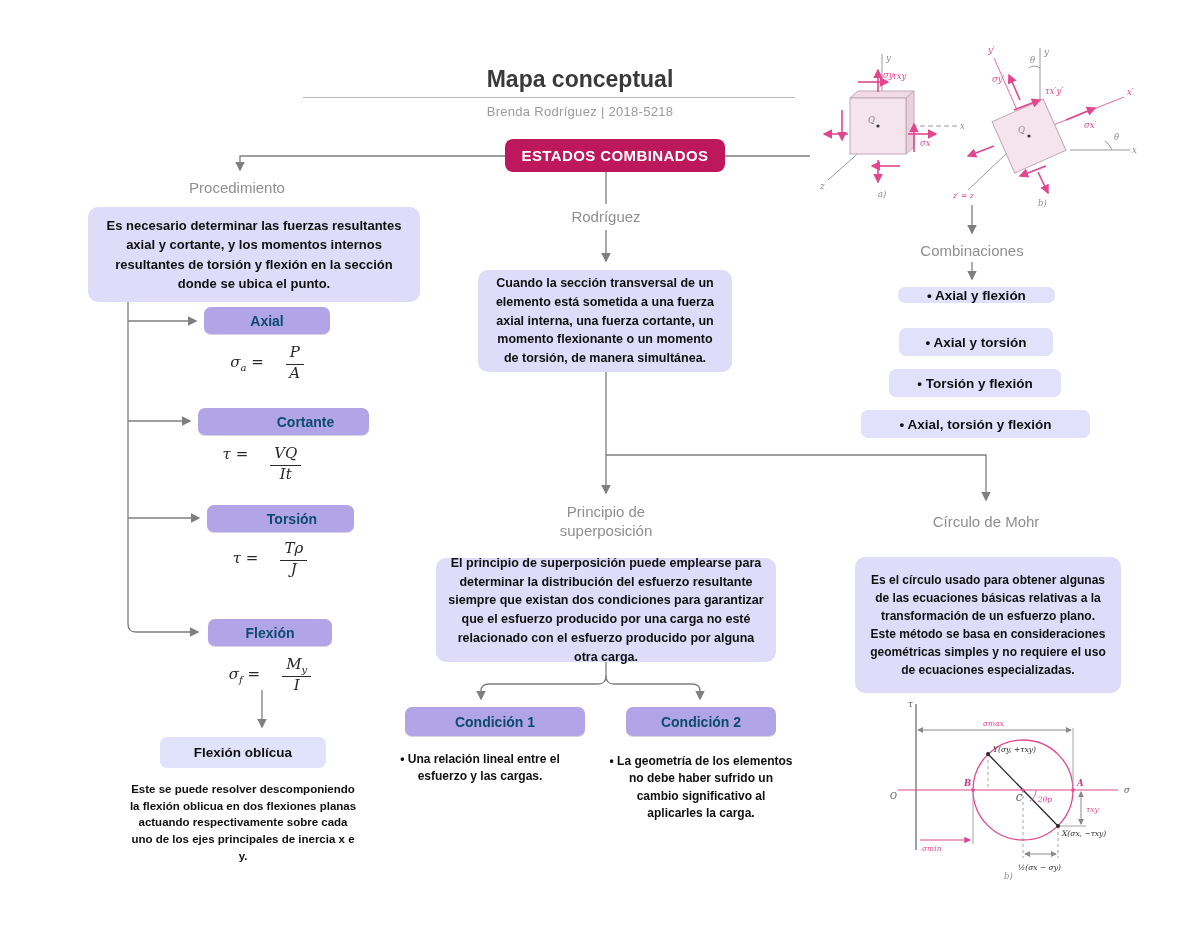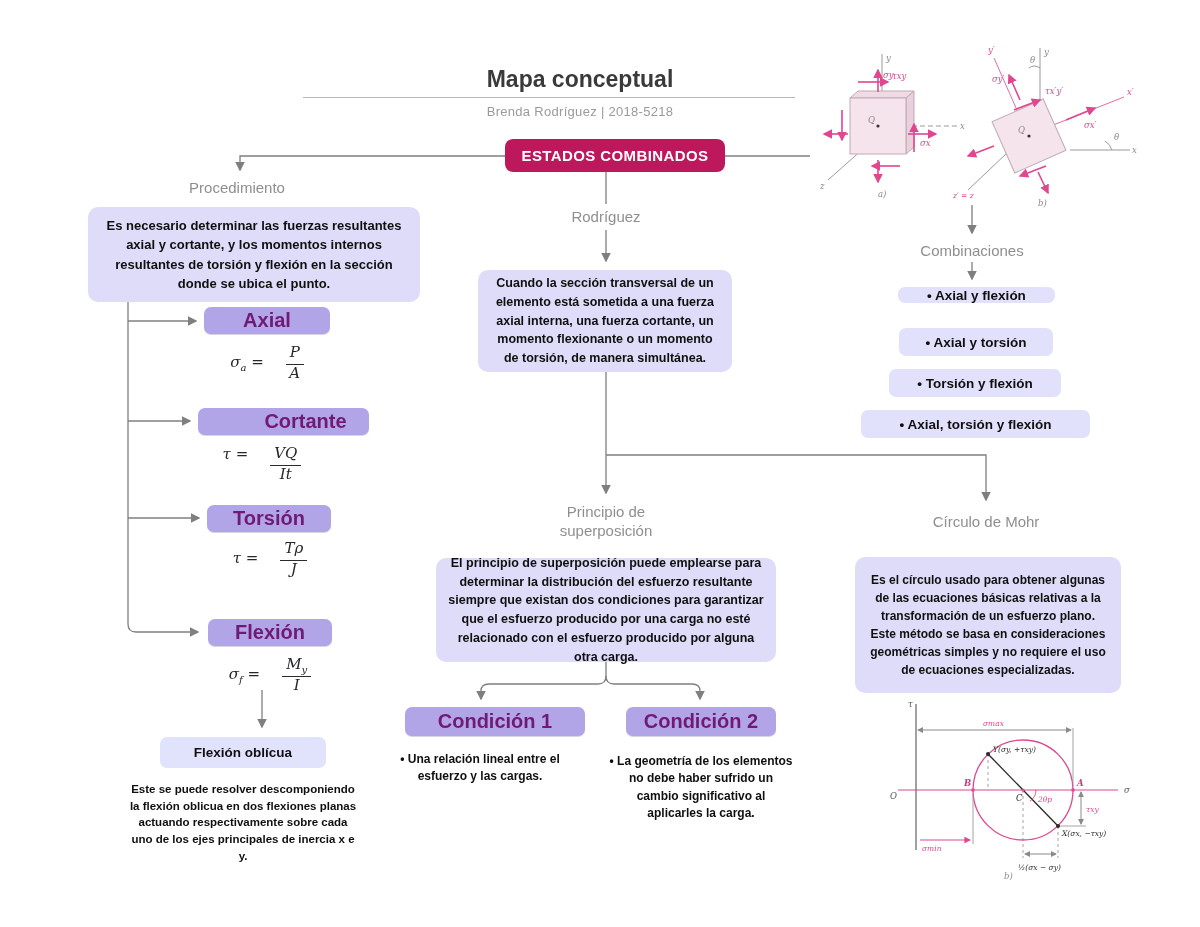--- a/index.html
+++ b/index.html
@@ -7,21 +7,21 @@
           font-family:"Liberation Sans", sans-serif;}
   .abs{position:absolute;}
   .center{text-align:center;}
   
   .title{font-size:23px;font-weight:bold;color:#3a3a3a;}
   .hrline{height:1px;background:#b9b9b9;}
   .byline{font-size:13px;color:#9a9a9a;letter-spacing:.3px;}
   
   .root-node{background:#be185d;border-radius:8px;color:#ffffff;font-weight:bold;
              font-size:15px;letter-spacing:.4px;display:flex;align-items:center;justify-content:center;}
-  .purple-node{background:#b1a5e7;border-radius:7px;color:#701a75;font-weight:bold;font-size:20px;
+  .purple-node{background:#b1a5e7;border-radius:7px;color:#0c4a6e;font-weight:bold;font-size:14px;
                display:flex;align-items:center;justify-content:center;box-shadow:0 1px 0 rgba(90,80,140,.25);}
   .panel{background:#dedcf8;border-radius:10px;color:#101010;font-weight:bold;font-size:12.5px;
          line-height:1.5;display:flex;align-items:center;justify-content:center;padding:10px 12px;box-sizing:border-box;}
   .pill{background:#e2e1fb;border-radius:7px;color:#101010;font-weight:bold;font-size:13.5px;
         display:flex;align-items:center;justify-content:center;}
   .gray-label{font-size:15px;color:#8f8f8f;line-height:1.25;}
   .plain-text{color:#101010;font-weight:bold;font-size:11.5px;line-height:1.45;}
   .cond-text{color:#101010;font-weight:bold;font-size:12px;line-height:1.45;}
   
   .formula{display:flex;gap:22px;justify-content:center;align-items:center;
@@ -85,21 +85,21 @@
 
   <div class="abs purple-node" style="left:198px;top:408px;width:127px;height:27px;padding-left:44px;">Cortante</div>
   <div class="abs formula top-align" style="left:190px;top:445px;width:144px;">
     <span class="lhs"><span>τ</span><sub></sub> <span>=</span></span>
     <span class="frac">
         <span class="num"><span>VQ</span><sub></sub></span>
         <span class="den">It</span>
       </span>
   </div>
 
-  <div class="abs purple-node" style="left:207px;top:505px;width:124px;height:27px;">Torsión</div>
+  <div class="abs purple-node" style="left:207px;top:505px;width:124px;height:27px;padding-left:23px;">Torsión</div>
   <div class="abs formula" style="left:198px;top:540px;width:144px;">
     <span class="lhs"><span>τ</span><sub></sub> <span>=</span></span>
     <span class="frac">
         <span class="num"><span>Tρ</span><sub></sub></span>
         <span class="den">J</span>
       </span>
   </div>
 
   <div class="abs purple-node" style="left:208px;top:619px;width:124px;height:27px;">Flexión</div>
   <div class="abs formula" style="left:198px;top:656px;width:144px;">

